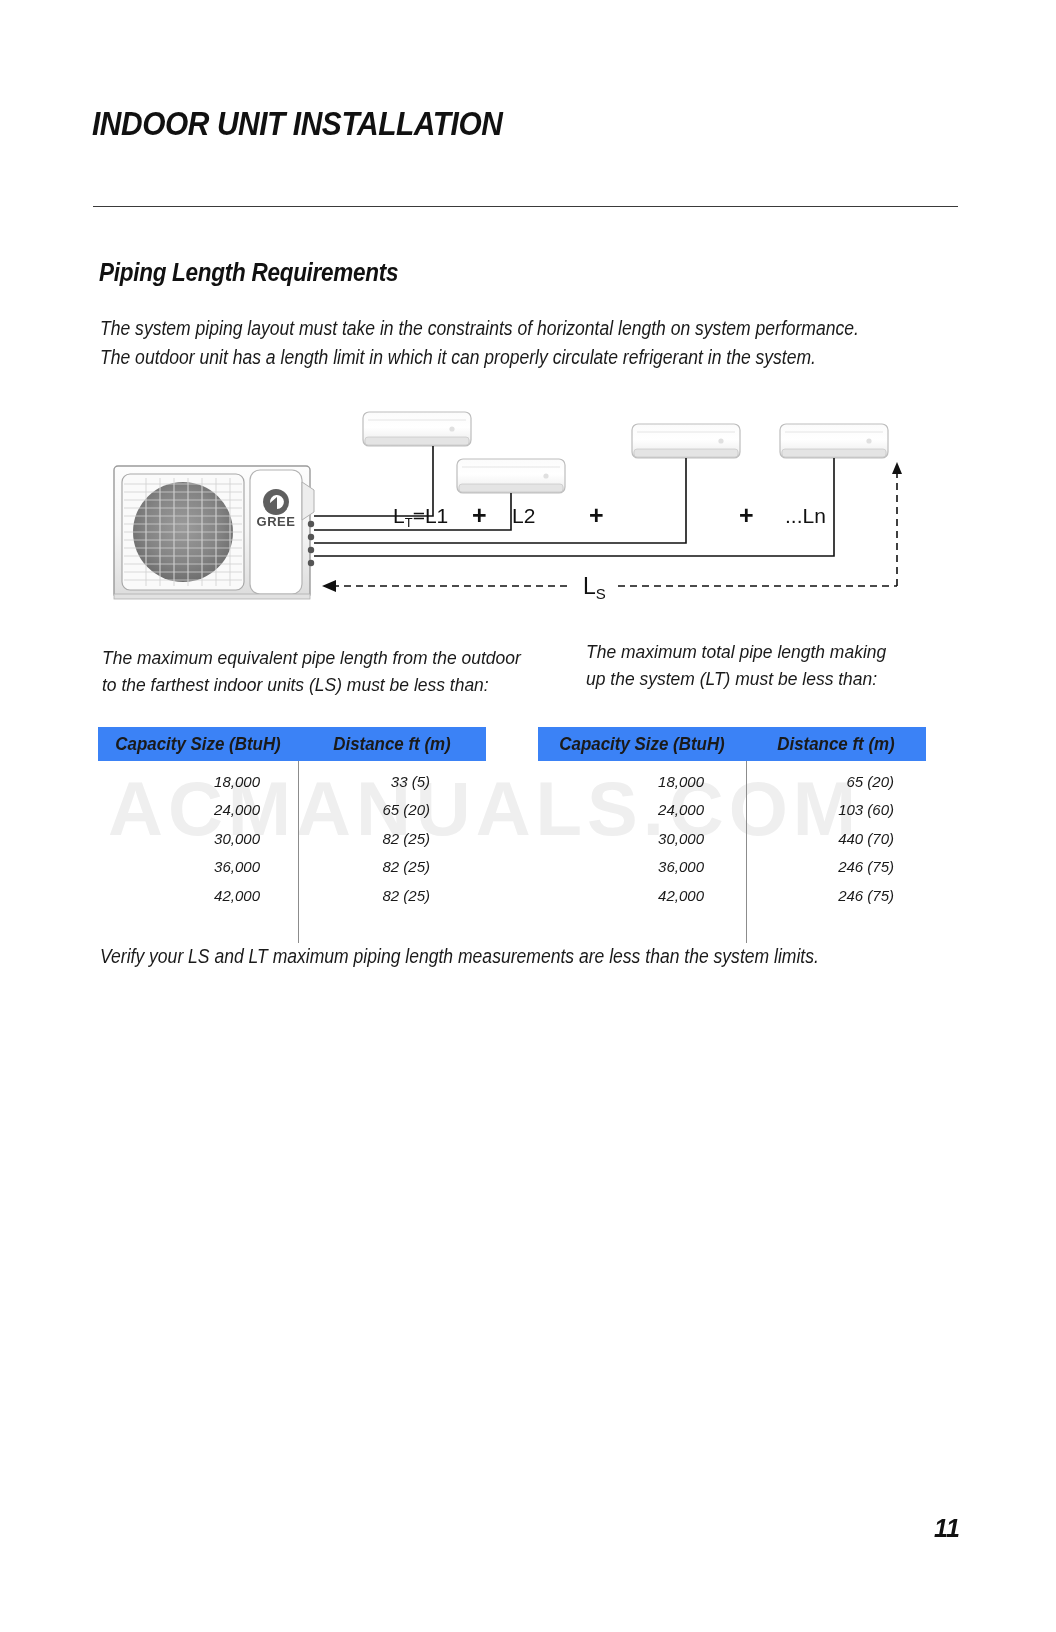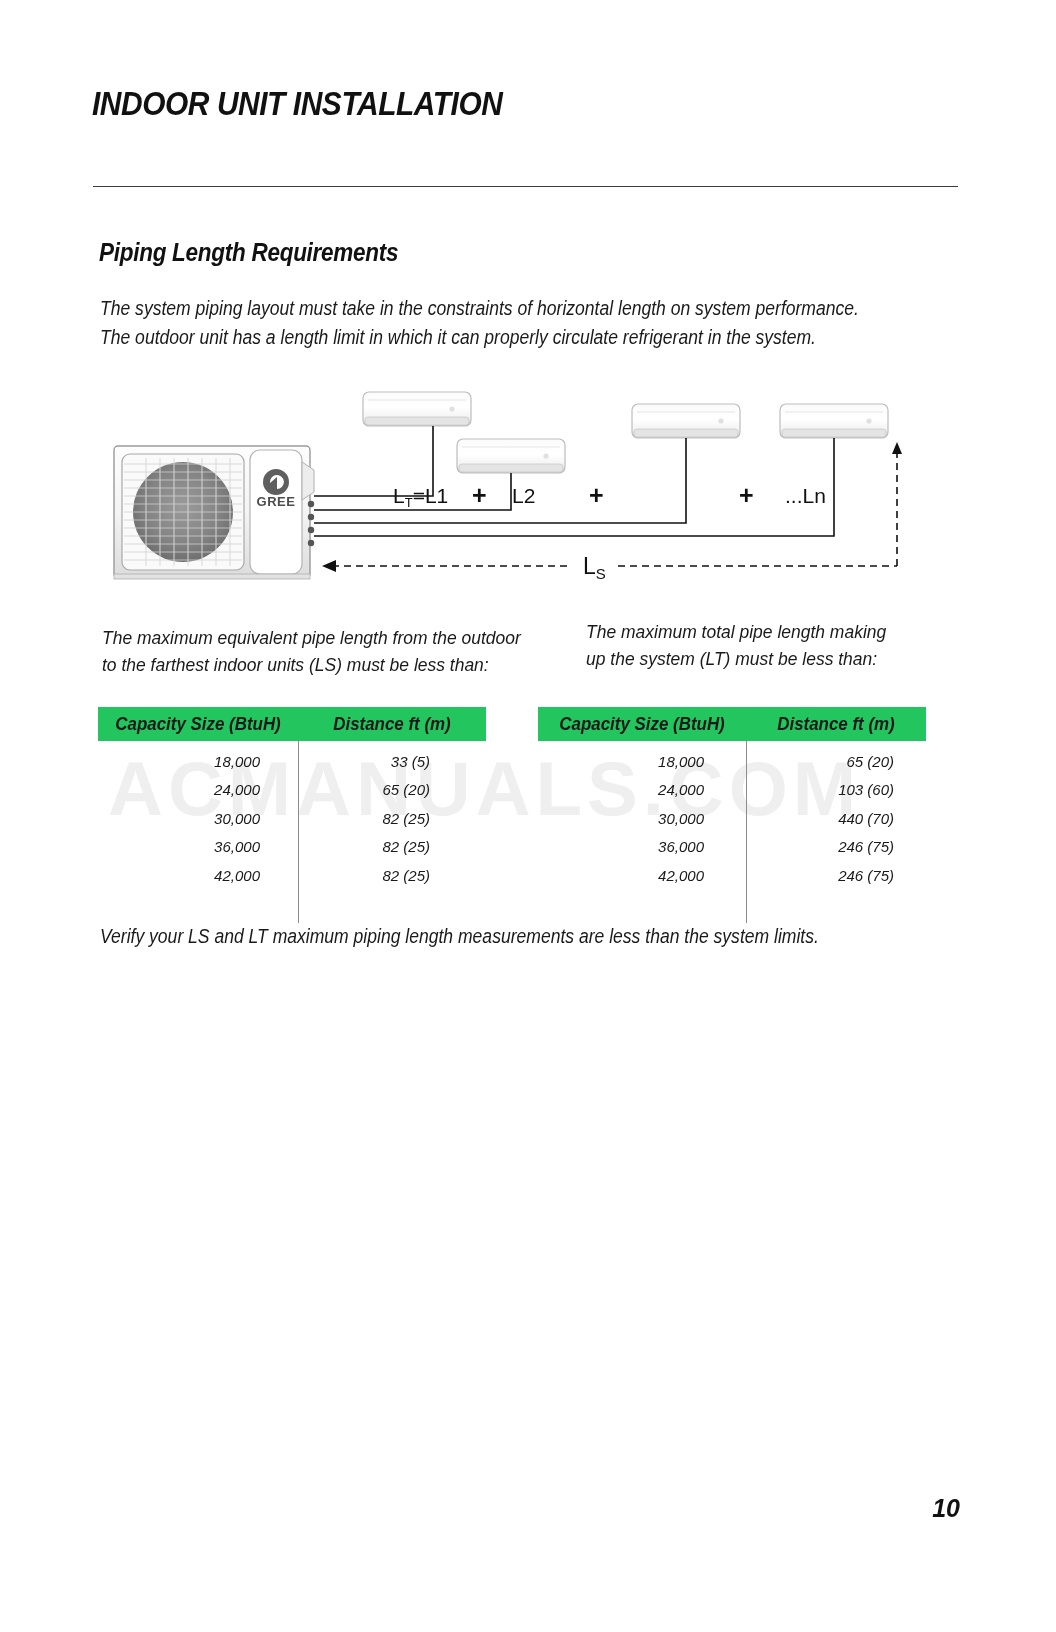--- a/index.html
+++ b/index.html
@@ -9,20 +9,21 @@
     height: 1632px;
     background: #ffffff;
     font-family: "Liberation Sans", sans-serif;
     color: #1a1a1a;
     position: relative;
     overflow: hidden;
   }
   .page {
     position: absolute;
     inset: 0;
+    margin-top: 20px;
   }
 
   
   .page-title {
     position: absolute;
     left: 92px;
     top: 84px;
     font-size: 34px;
     font-weight: bold;
     font-style: italic;
@@ -111,21 +112,21 @@
   
   .tbl {
     position: absolute;
     font-style: italic;
   }
   .tbl-left  { left: 98px;  top: 707px; width: 388px; }
   .tbl-right { left: 538px; top: 707px; width: 388px; }
 
   .thead {
     display: flex;
-    background: #22c55e;
+    background: #3b82f6;
     height: 34px;
     align-items: center;
   }
   .th {
     font-size: 18px;
     font-weight: bold;
     font-style: italic;
     text-align: center;
     white-space: nowrap;
     transform: scaleX(0.94);
@@ -393,15 +394,15 @@
       </div>
       <div class="trow">
         <div class="td td-c1">42,000</div>
         <div class="td td-c2">246 (75)</div>
       </div>
     </div>
   </div>
 
   <div class="footnote">Verify your LS and LT maximum piping length measurements are less than the system limits.</div>
 
-  <div class="page-number">10</div>
+  <div class="page-number">11</div>
 
 </div>
 
 </body></html>

